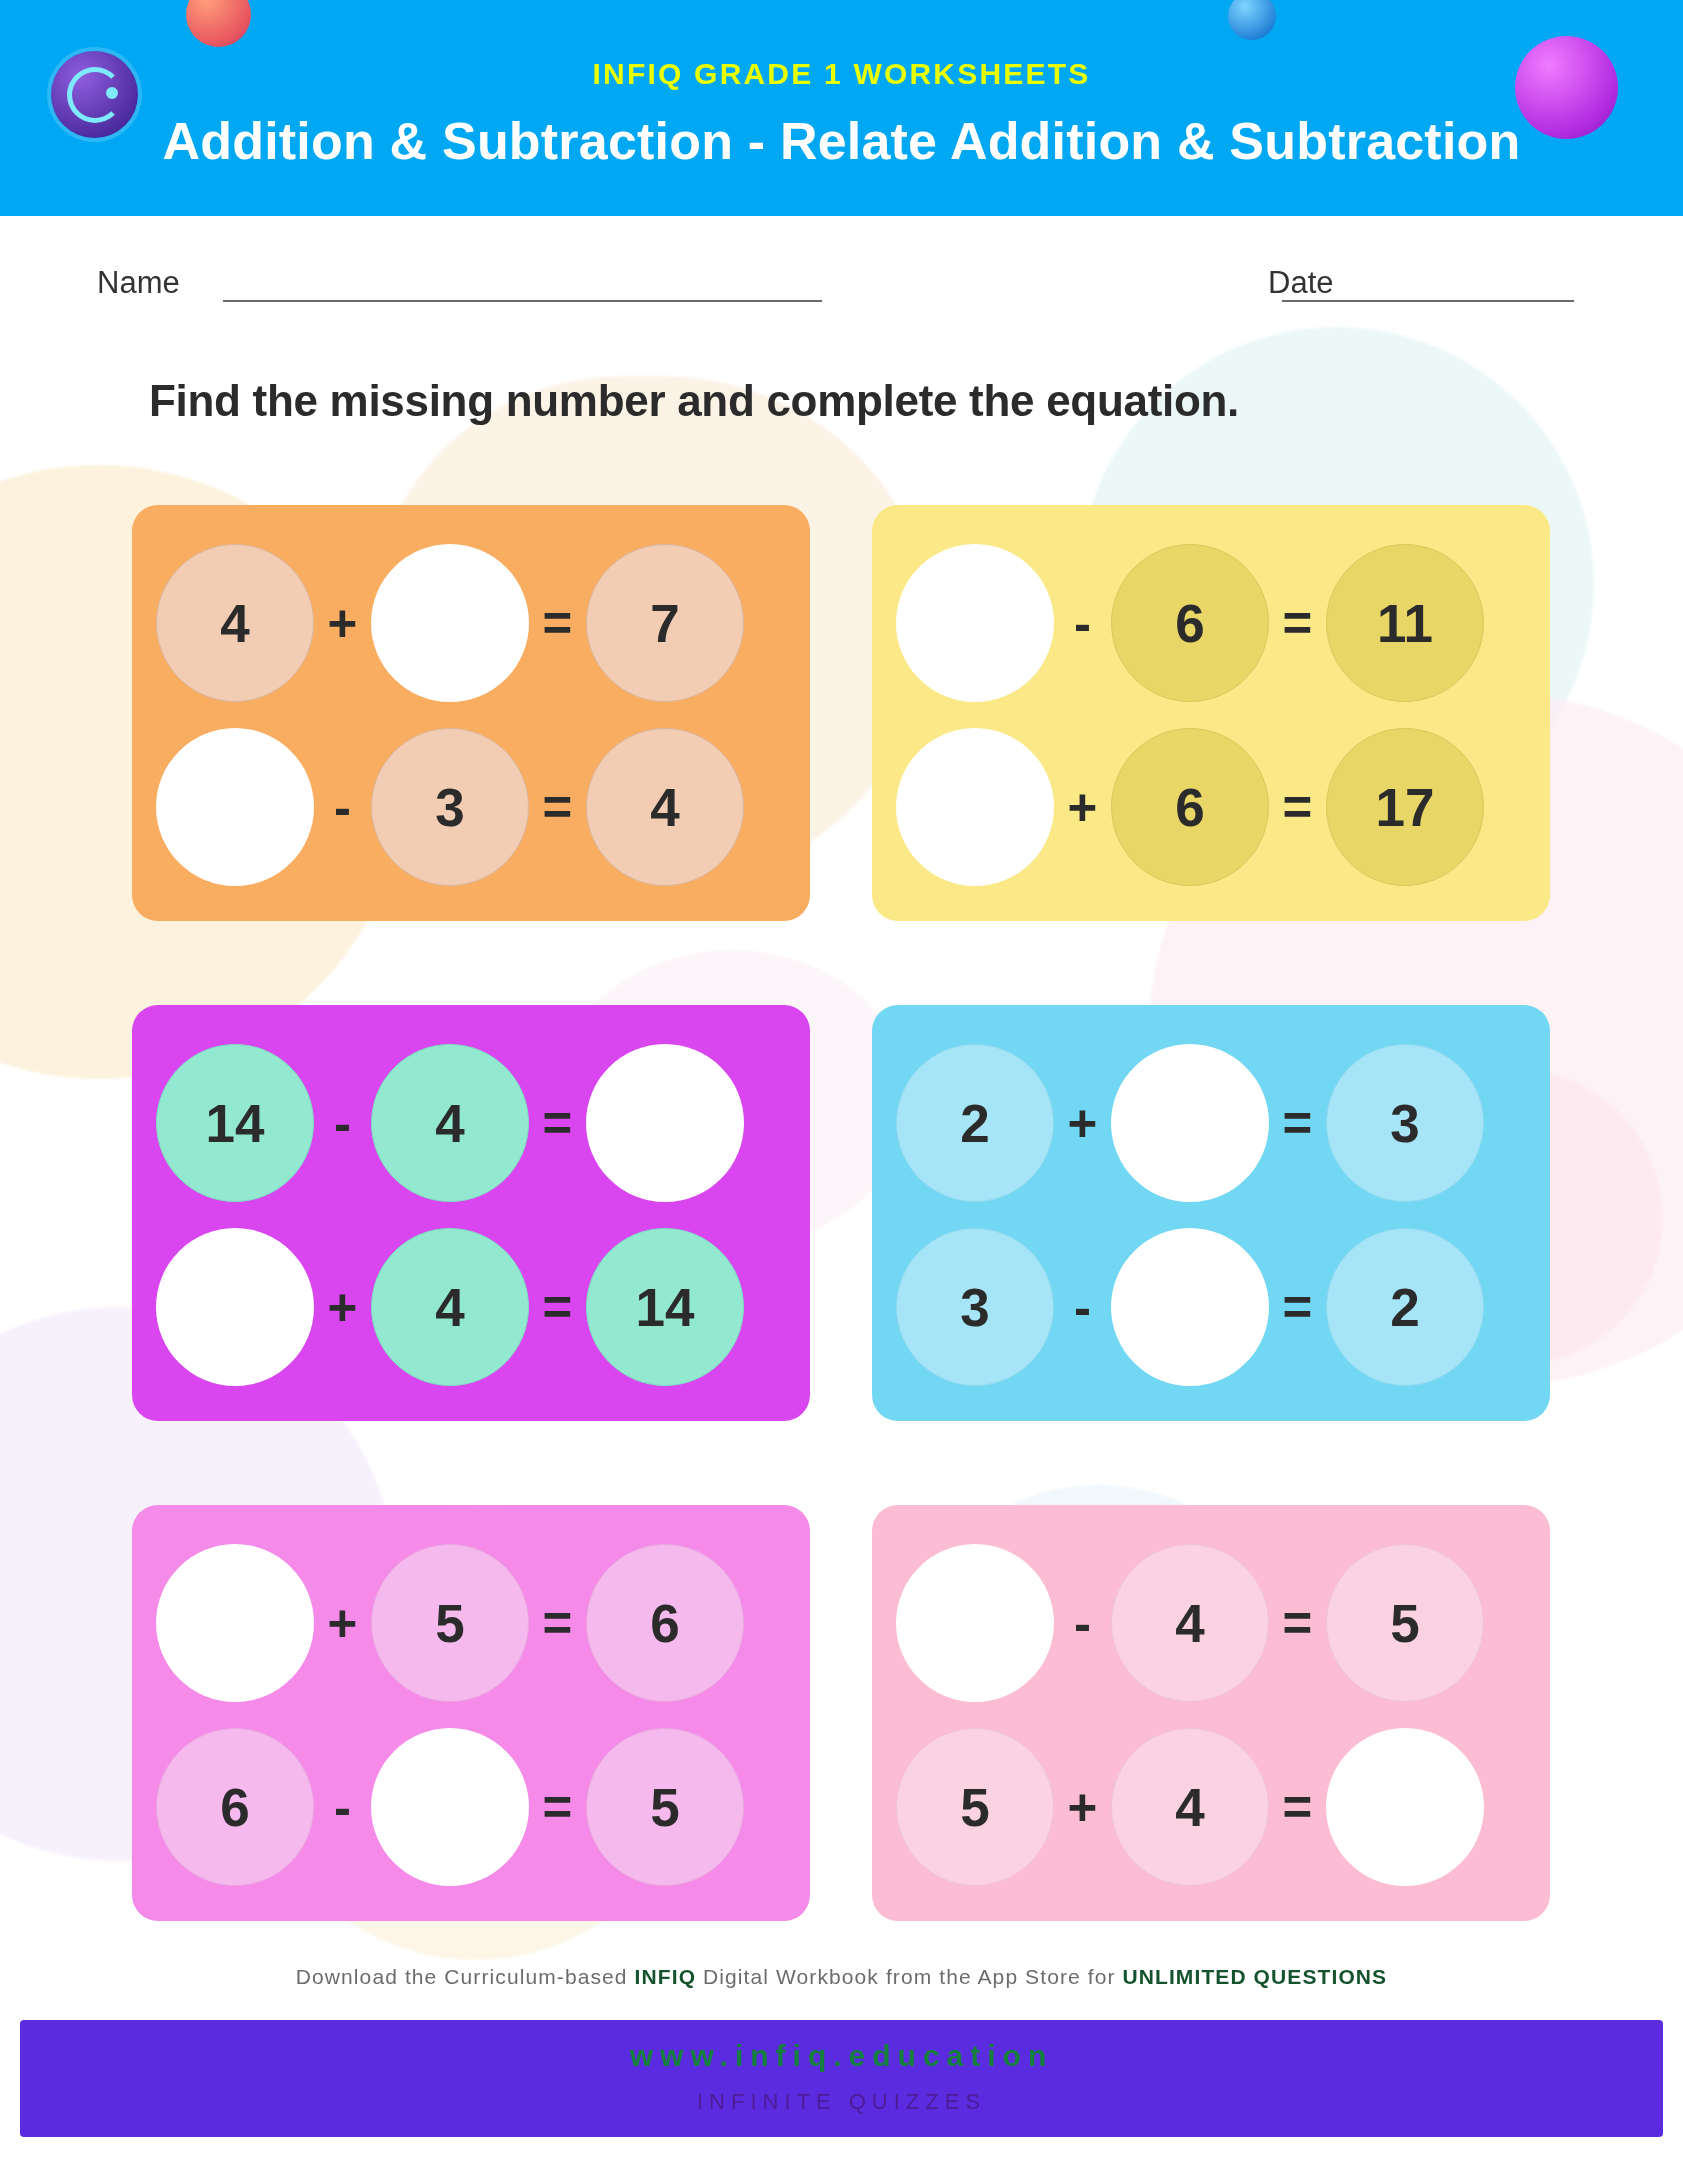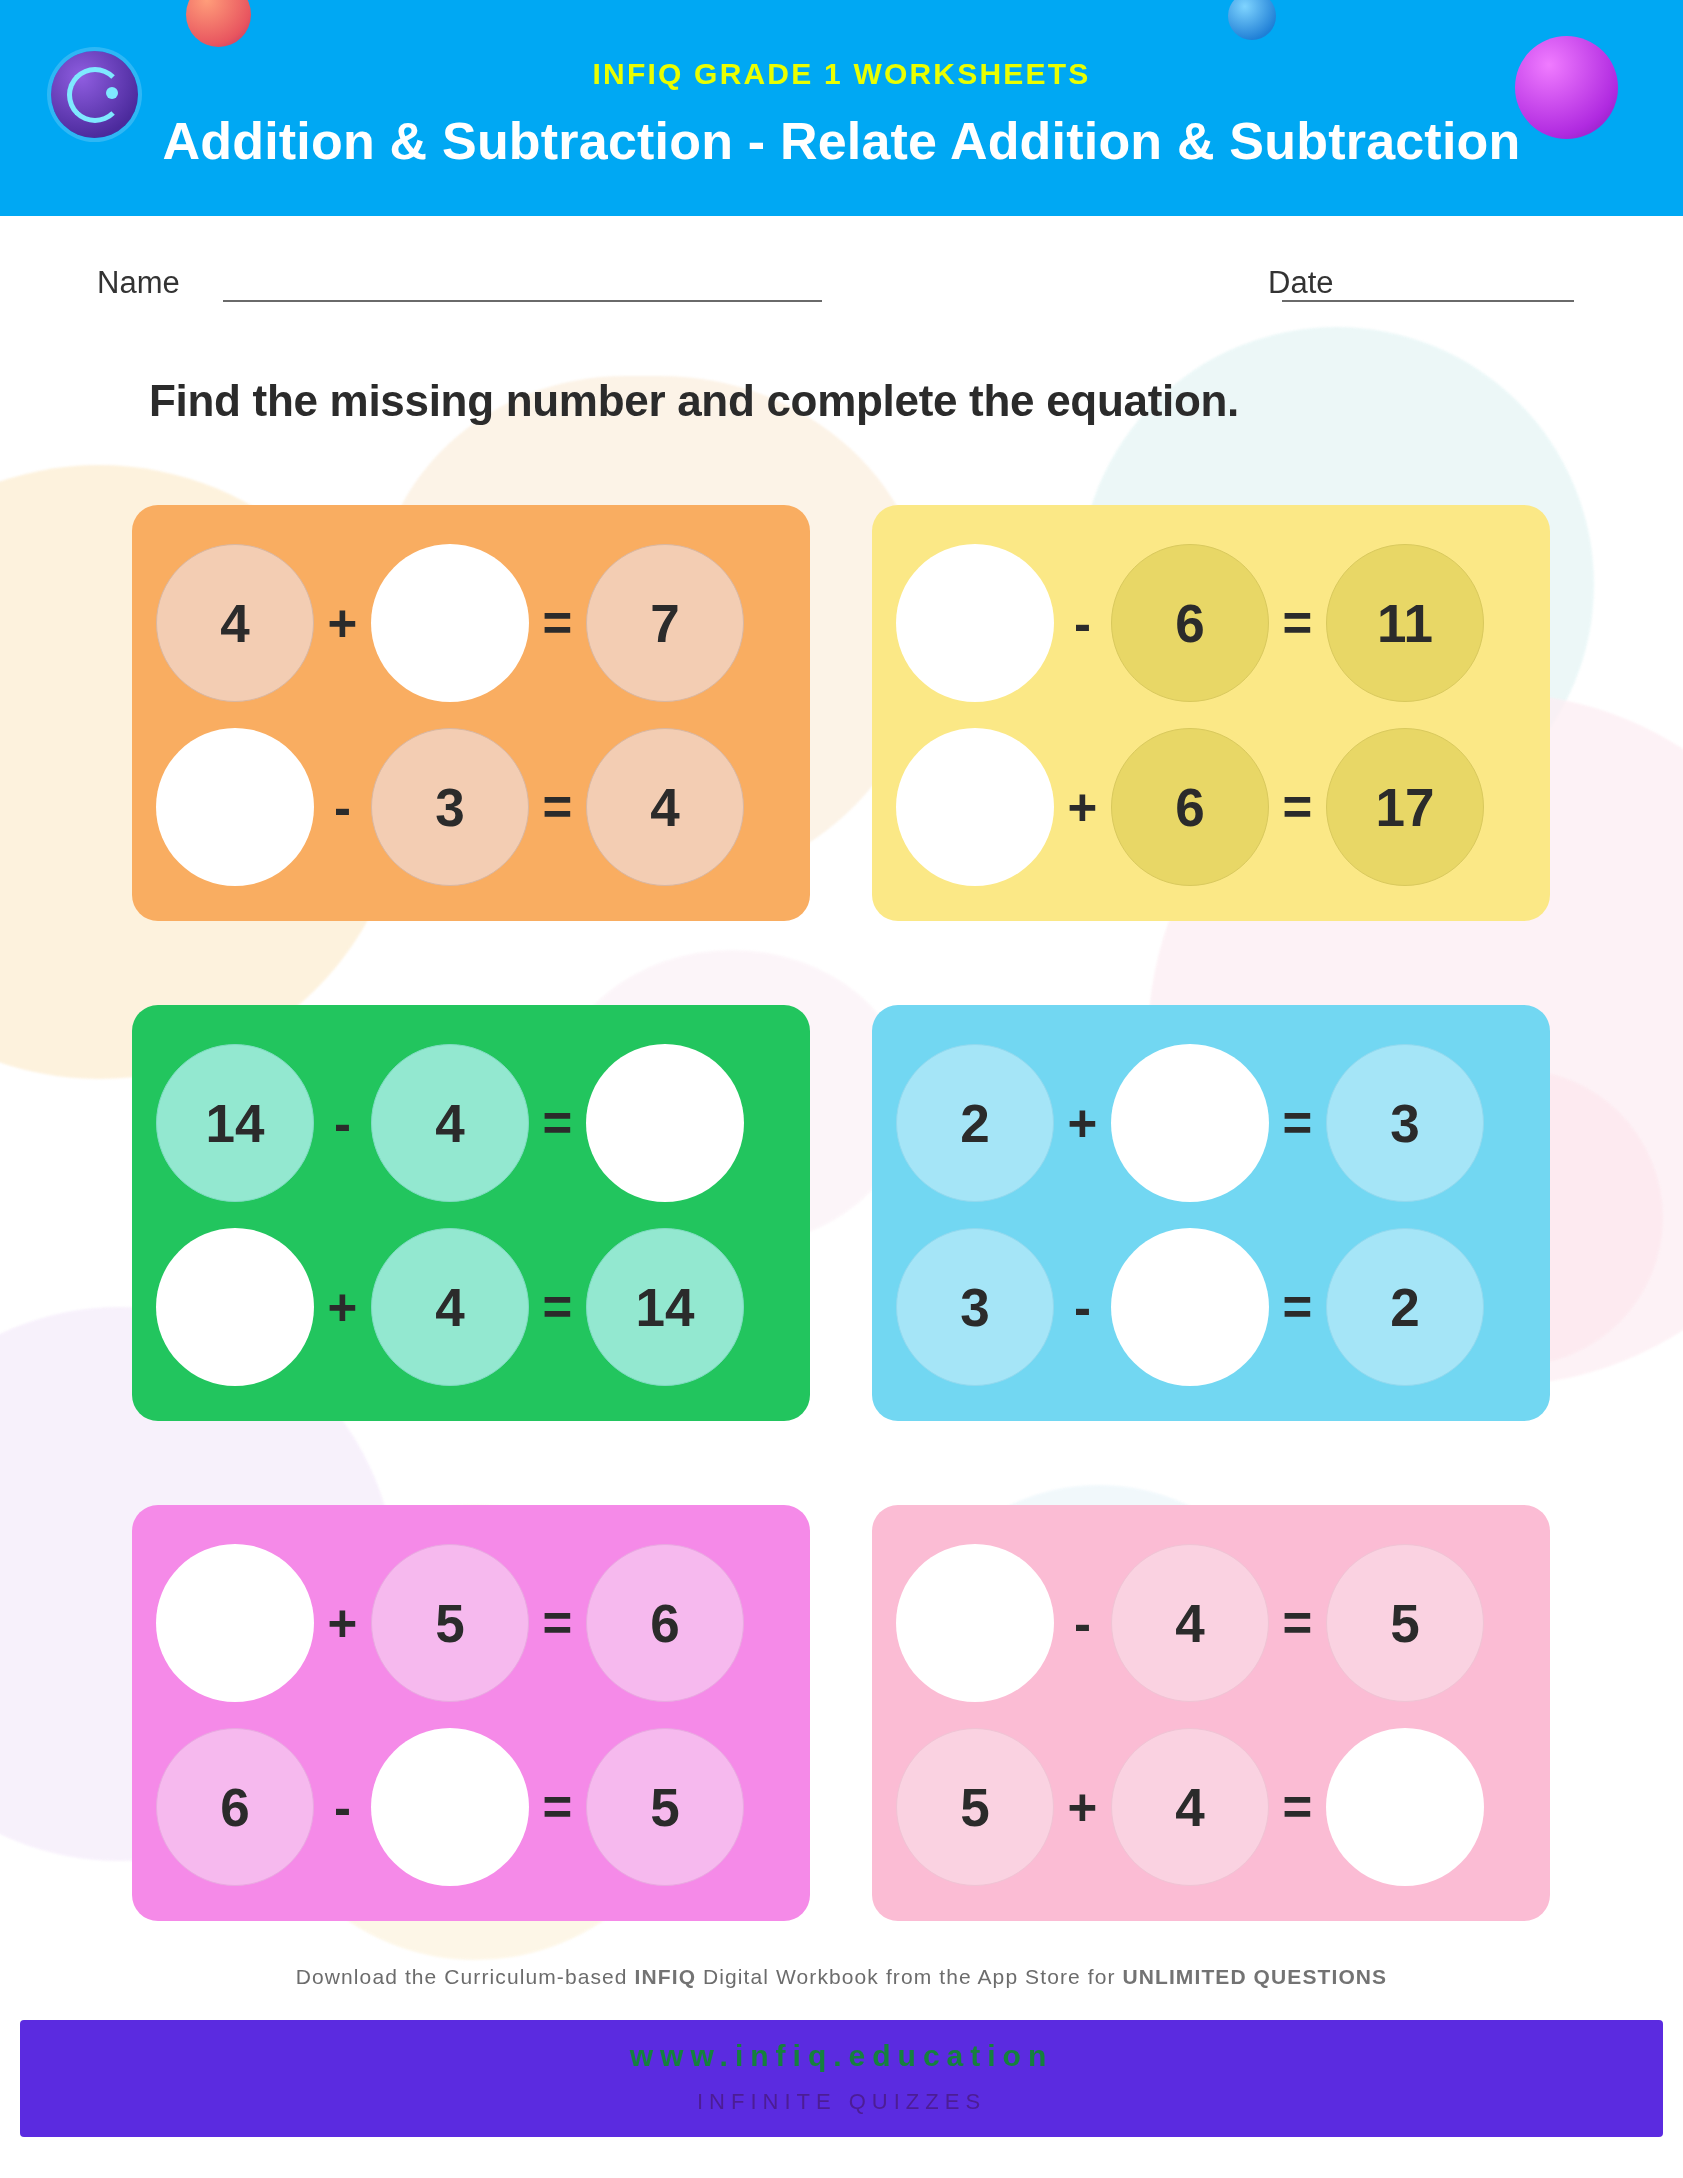--- a/index.html
+++ b/index.html
@@ -199,42 +199,42 @@
     font-weight: bold;
     color: #2b2b2b;
     flex: 0 0 auto;
   }
 
   
   .c0 { background: #f9ad61; }
   .c0 .circle.filled { background: #f3cdb3; border: 1px solid #d9b7a2; }
   .c1 { background: #fbe886; }
   .c1 .circle.filled { background: #e8d766; border: 1px solid #d9c95d; }
-  .c2 { background: #22c55e; }
+  .c2 { background: #d946ef; }
   .c2 .circle.filled { background: #93e8d0; border: 1px solid #7fdcc2; }
   .c3 { background: #72d7f2; }
   .c3 .circle.filled { background: #a5e5f7; border: 1px solid #92d9ef; }
   .c4 { background: #f58ae8; }
   .c4 .circle.filled { background: #f6b9ee; border: 1px solid #e9a9e1; }
   .c5 { background: #fbbcd4; }
   .c5 .circle.filled { background: #fad2e1; border: 1px solid #f0c3d4; }
 
   
   .footer-note {
     position: absolute;
     left: 0;
     top: 1965px;
     width: 1683px;
     text-align: center;
     font-size: 21px;
     color: #6c6c6c;
     letter-spacing: 1.1px;
     z-index: 4;
   }
-  .footer-note b { color: #737373; text-align: center; }
+  .footer-note b { color: #14532d; text-align: center; }
   .footer-bar {
     position: absolute;
     left: 20px;
     top: 2020px;
     width: 1643px;
     height: 117px;
     background: #5b2be0;
     border-radius: 4px;
     z-index: 5;
   }

